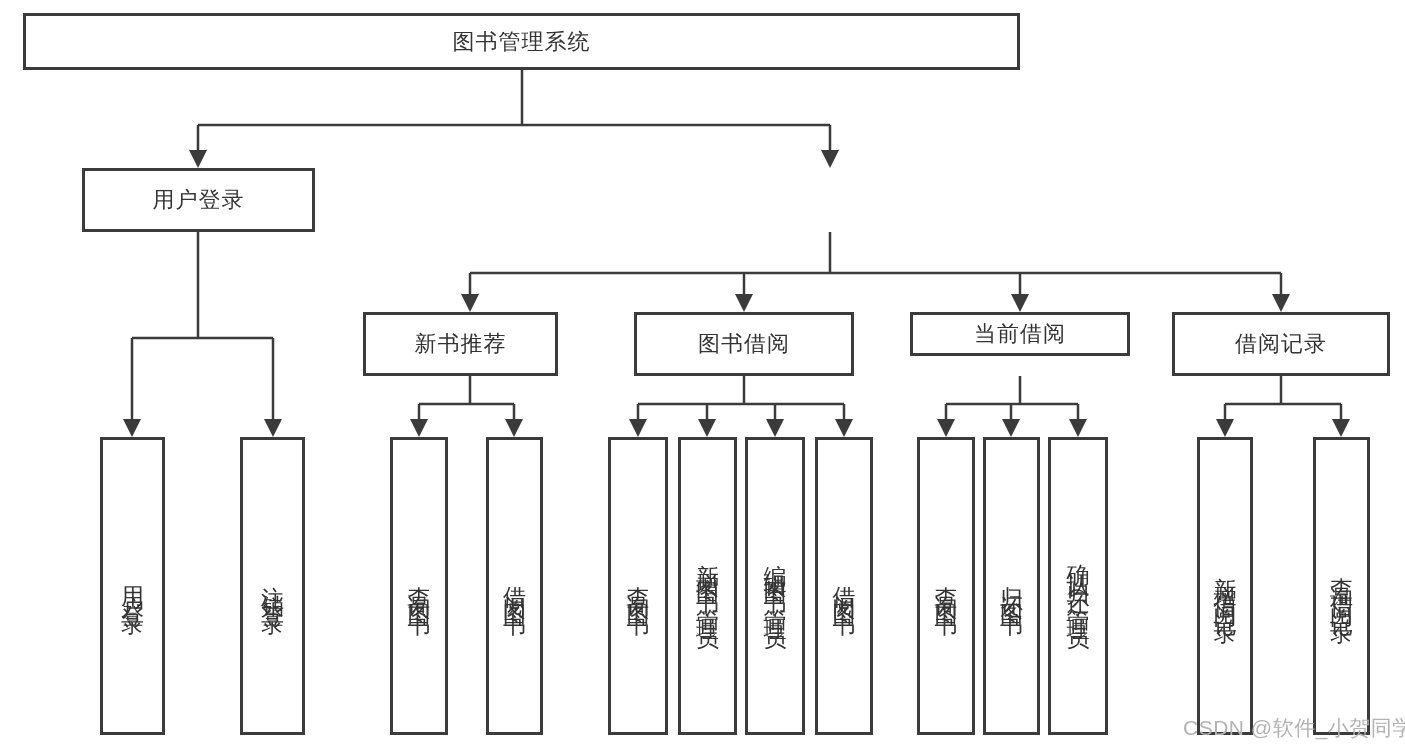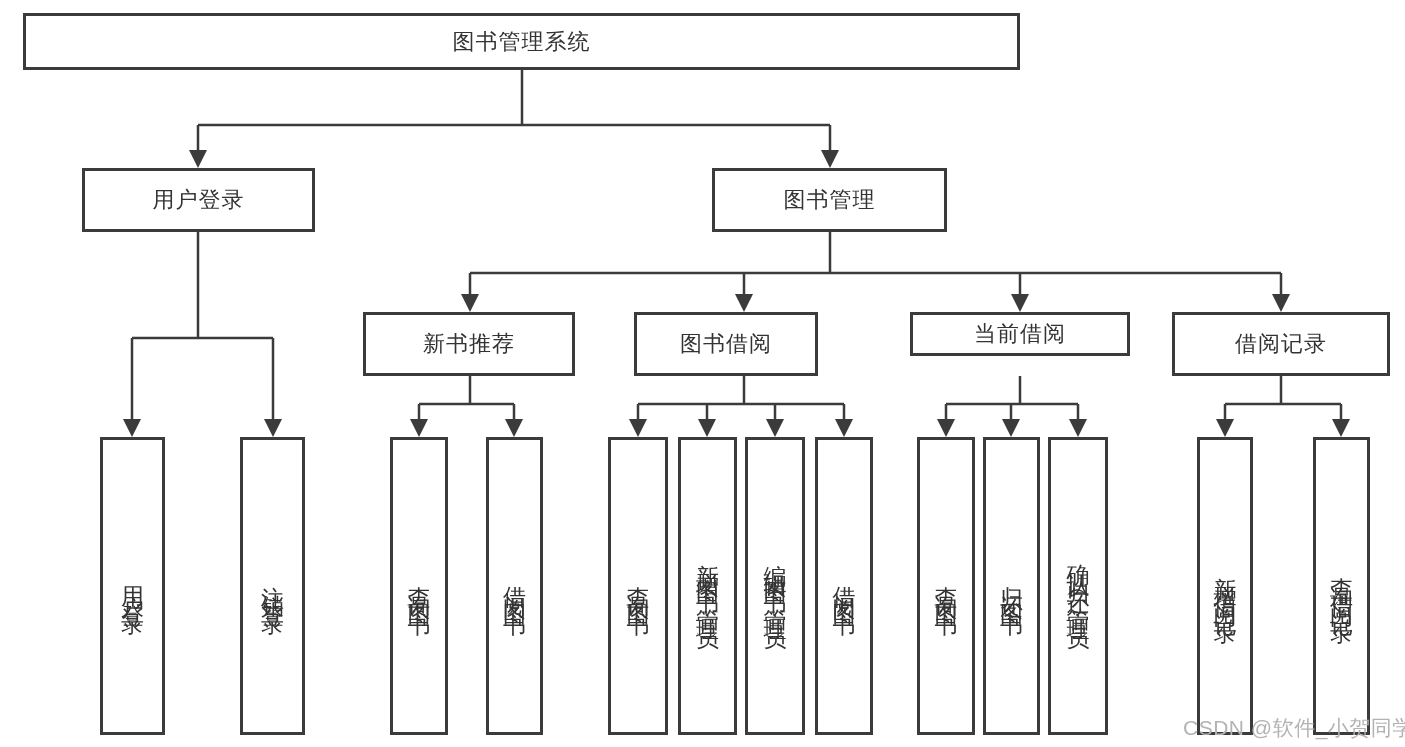--- a/index.html
+++ b/index.html
@@ -103,24 +103,23 @@
       <polygon points="1002,419 1020,419 1011,437"></polygon>
       <polygon points="1069,419 1087,419 1078,437"></polygon>
       <polygon points="1216,419 1234,419 1225,437"></polygon>
       <polygon points="1332,419 1350,419 1341,437"></polygon>
     </g>
   </svg>
 
   <div class="node hbox" style="left:23px;top:13px;width:997px;height:57px">图书管理系统</div>
 
   <div class="node hbox" style="left:82px;top:168px;width:233px;height:64px">用户登录</div>
-  <div class="node hbox" style="left:712px;top:168px;width:235px;height:64px">图书管理</div>
 
-  <div class="node hbox" style="left:363px;top:312px;width:212px;height:64px">新书推荐</div>
-  <div class="node hbox" style="left:634px;top:312px;width:184px;height:64px">图书借阅</div>
+  <div class="node hbox" style="left:363px;top:312px;width:195px;height:64px">新书推荐</div>
+  <div class="node hbox" style="left:634px;top:312px;width:220px;height:64px">图书借阅</div>
   <div class="node hbox" style="left:910px;top:312px;width:220px;height:44px">当前借阅</div>
   <div class="node hbox" style="left:1172px;top:312px;width:218px;height:64px">借阅记录</div>
 
   <div class="node vbox" style="left:100px;top:437px;width:65px;height:298px">
     <span class="vtext">用户登录</span>
   </div>
   <div class="node vbox" style="left:240px;top:437px;width:65px;height:298px">
     <span class="vtext">注销登录</span>
   </div>
 

